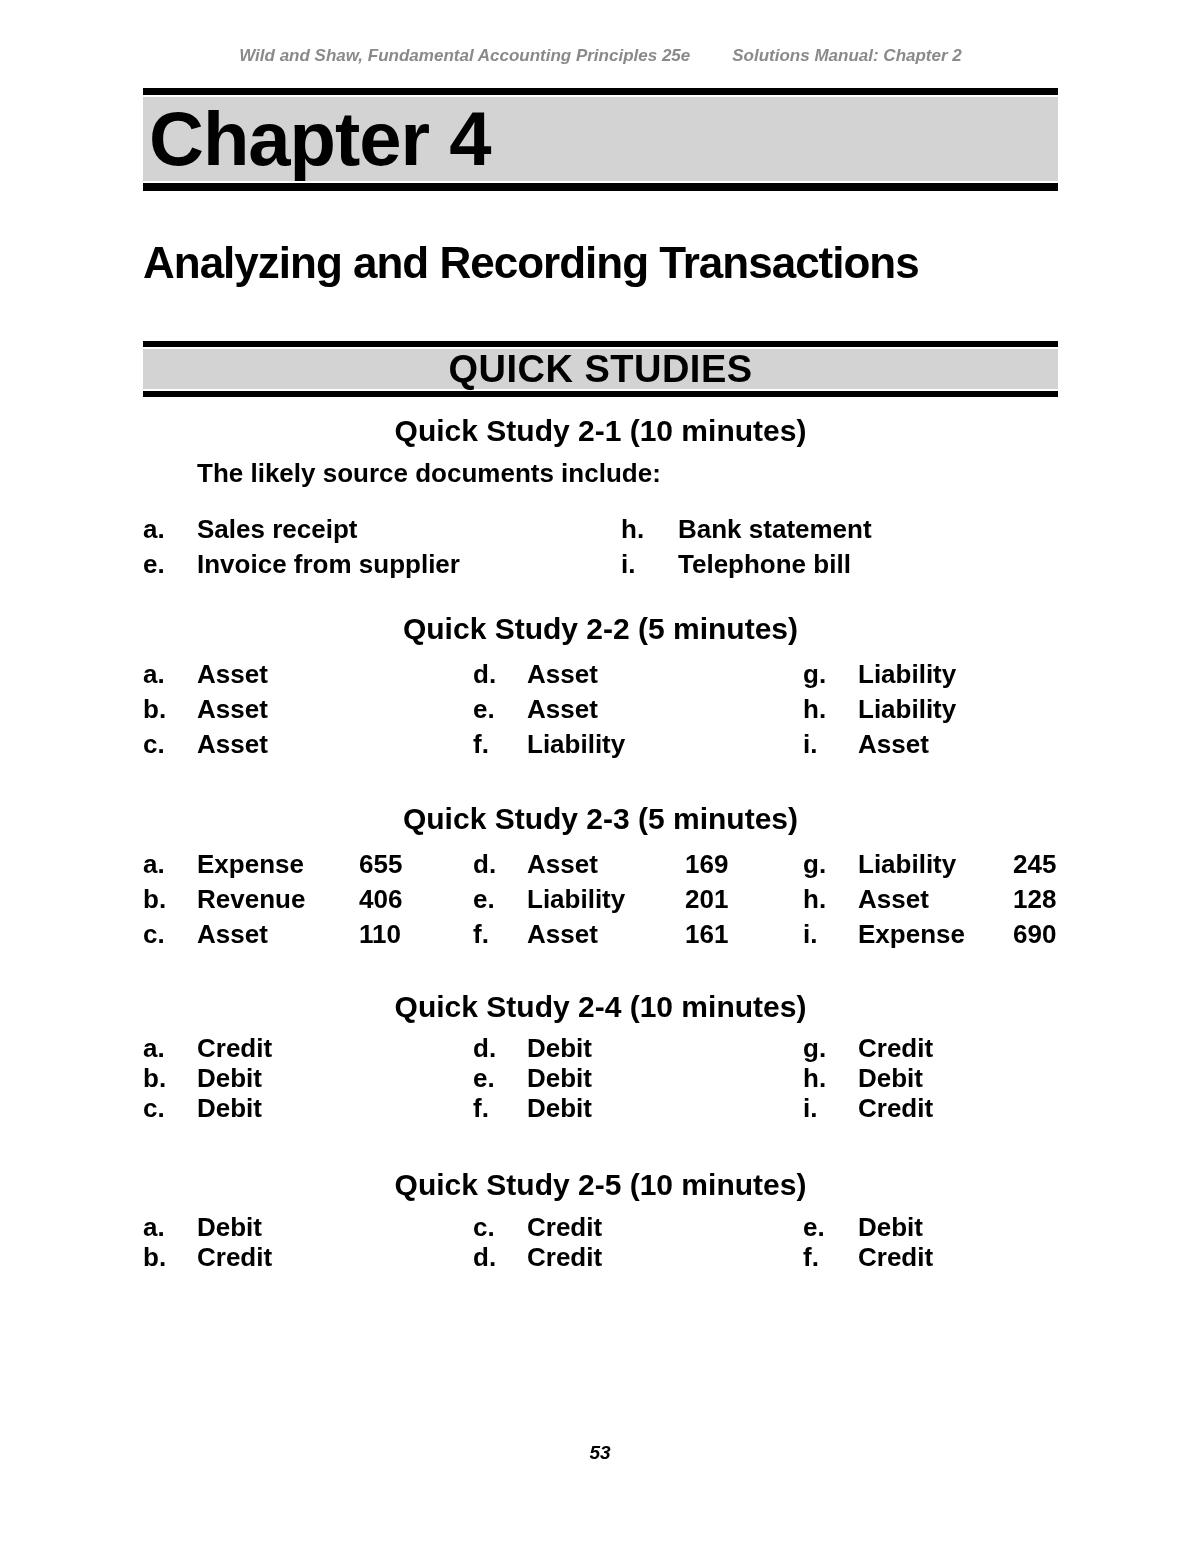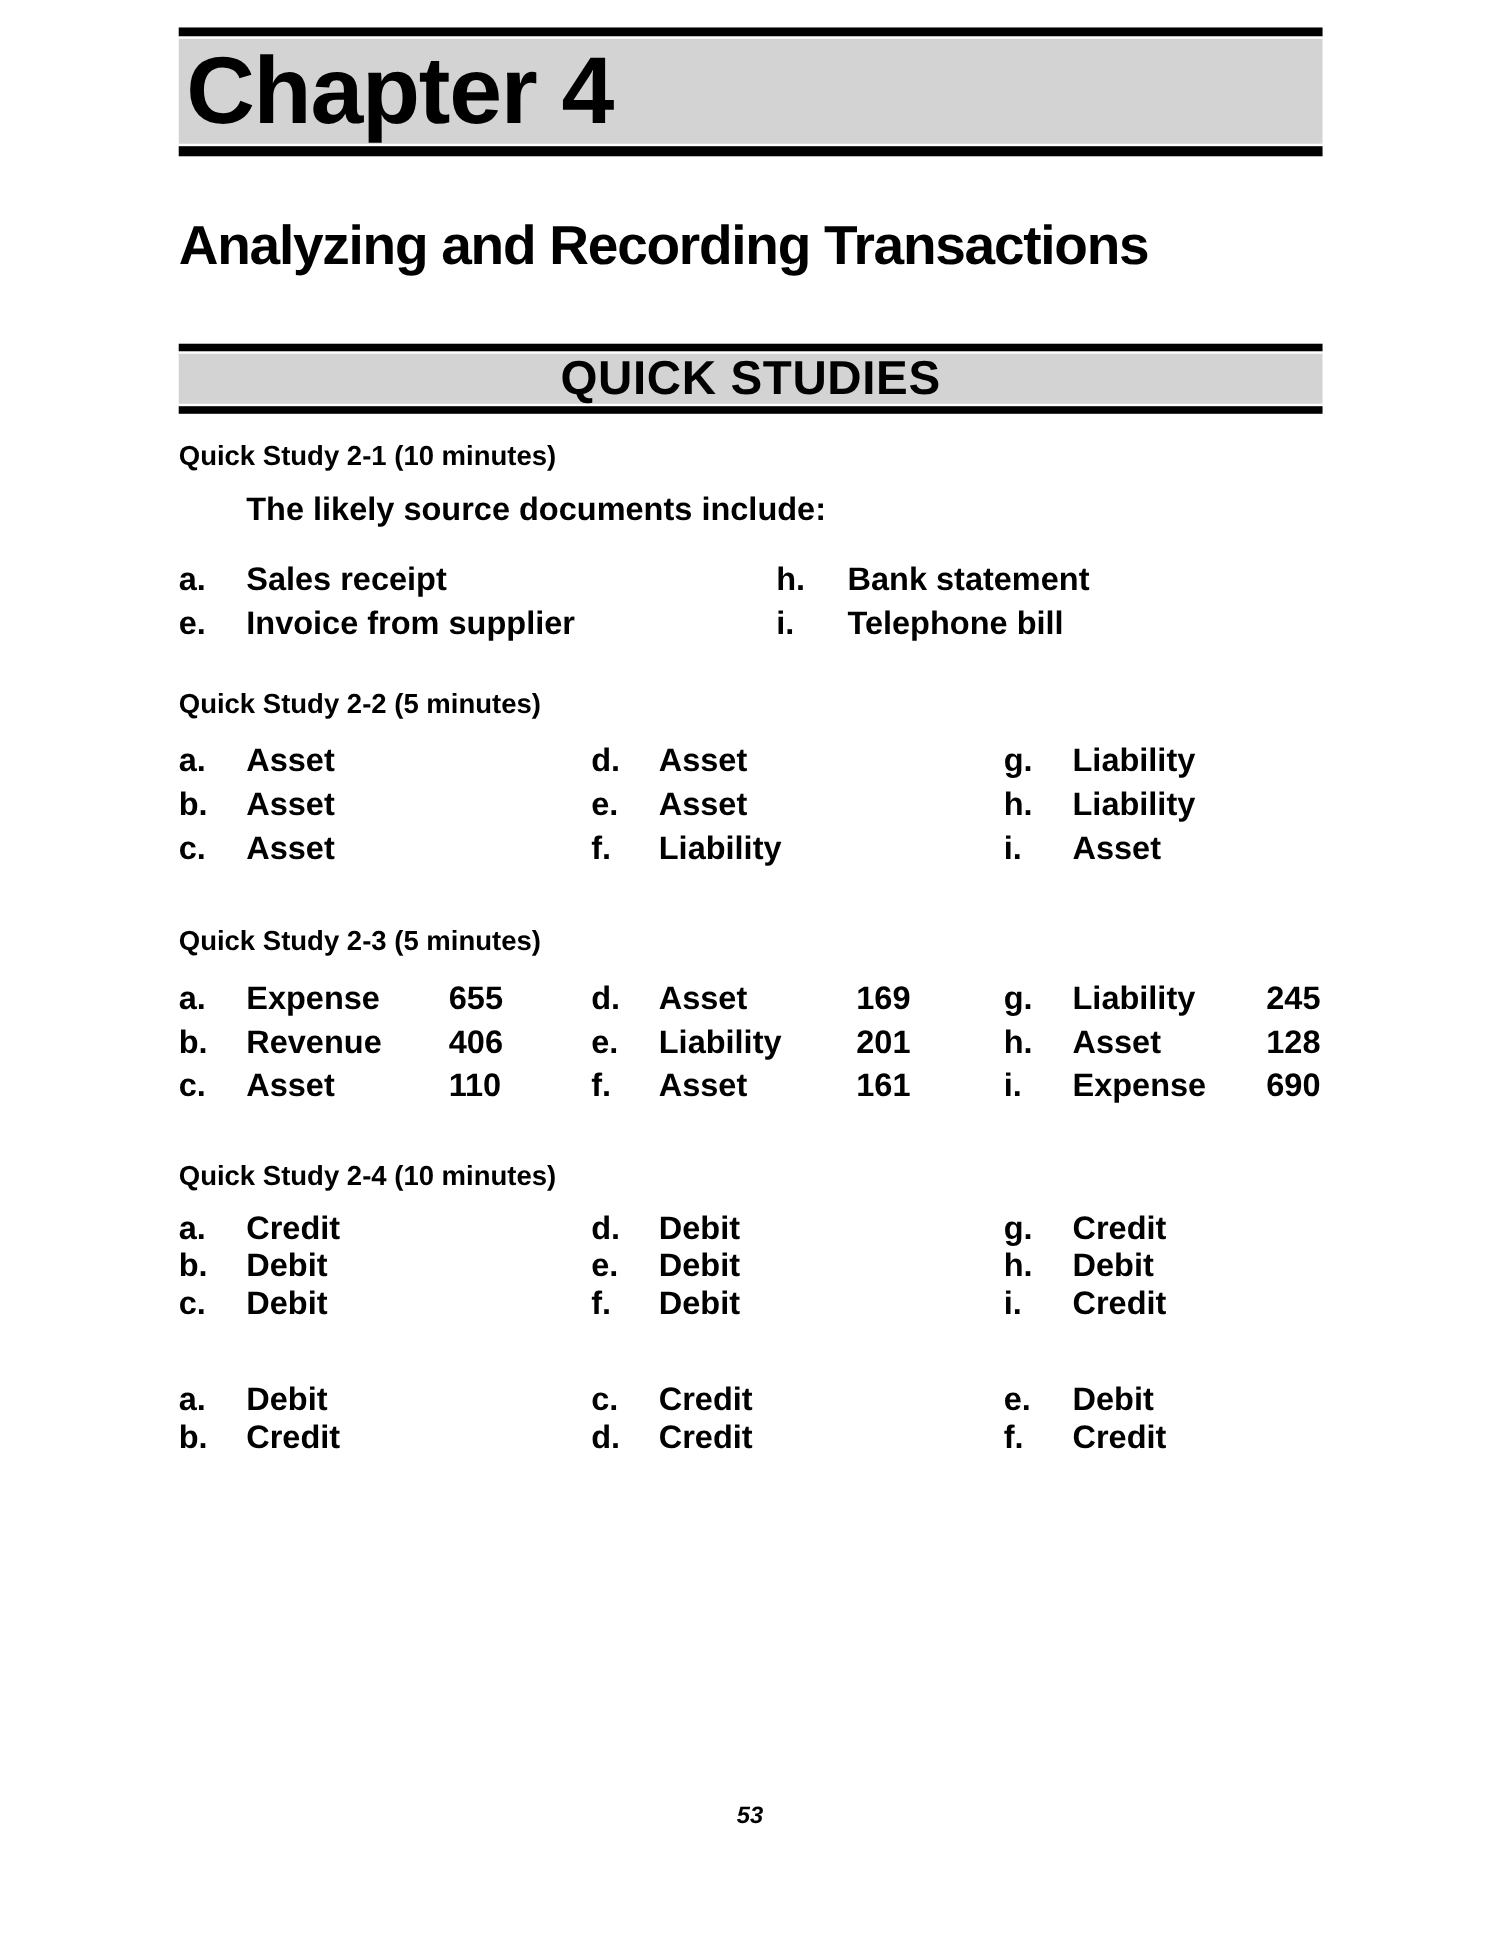--- a/index.html
+++ b/index.html
@@ -20,21 +20,21 @@
     box-shadow:inset 0 2px 0 #fff, inset 0 -2px 0 #fff;
   }
   .banner-chapter{margin-top:22px;height:88px;display:flex;align-items:center;}
   .banner-chapter .txt{font-size:76px;padding-left:6px;letter-spacing:-1px;line-height:1;}
   .page-title{margin-top:44px;font-size:44px;letter-spacing:-1px;line-height:56px;white-space:nowrap;}
   .banner-qs{
     margin-top:50px;height:44px;border-top:6px solid #000;border-bottom:6px solid #000;
     display:flex;align-items:center;justify-content:center;
     font-size:38px;letter-spacing:0.5px;
   }
-  .qs-title{font-size:22px;line-height:30px;white-space:nowrap;}
+  .qs-title{font-size:30px;line-height:30px;white-space:nowrap;text-align:center;}
   .qs1{margin-top:19px;} .qs2{margin-top:32px;} .qs3{margin-top:42px;}
   .qs4{margin-top:40px;} .qs5{margin-top:47px;}
   .intro{margin-top:12px;margin-left:54px;font-size:26px;line-height:30px;}
   .rows{margin-top:13px;}
   .qs1 .rows{margin-top:24px;} .qs4 .rows{margin-top:11px;} .qs5 .rows{margin-top:12px;}
   .row{position:relative;height:35px;font-size:26px;line-height:35px;}
   .row.tight{height:30px;line-height:30px;}
   .row span{position:absolute;top:0;white-space:nowrap;}
   
   .c1l{left:0;} .c1t{left:54px;} .c1a{left:216px;}
@@ -44,20 +44,23 @@
   .page-number{
     position:absolute;left:0;right:0;top:1442px;text-align:center;
     font-size:19px;font-style:italic;
   }
 </style>
 </head>
 <body>
 
 <div class="content">
 
+  <div class="doc-header">
+    <span>Wild and Shaw, Fundamental Accounting Principles 25e</span><span class="gap"></span><span>Solutions Manual: Chapter 2</span>
+  </div>
 
   <div class="banner banner-chapter">
     <div class="txt">Chapter 4</div>
   </div>
 
   <div class="page-title">Analyzing and Recording Transactions</div>
 
   <div class="banner banner-qs">
     <span>QUICK STUDIES</span>
   </div>
@@ -174,20 +177,21 @@
         <span class="c1t">Debit</span>
         <span class="c2l">f.</span>
         <span class="c2t">Debit</span>
         <span class="c3l">i.</span>
         <span class="c3t">Credit</span>
       </div>
     </div>
   </div>
 
   <div class="qs qs5">
+    <div class="qs-title">Quick Study 2-5 (10 minutes)</div>
     <div class="rows">
       <div class="row tight">
         <span class="c1l">a.</span>
         <span class="c1t">Debit</span>
         <span class="c2l">c.</span>
         <span class="c2t">Credit</span>
         <span class="c3l">e.</span>
         <span class="c3t">Debit</span>
       </div>
       <div class="row tight">

